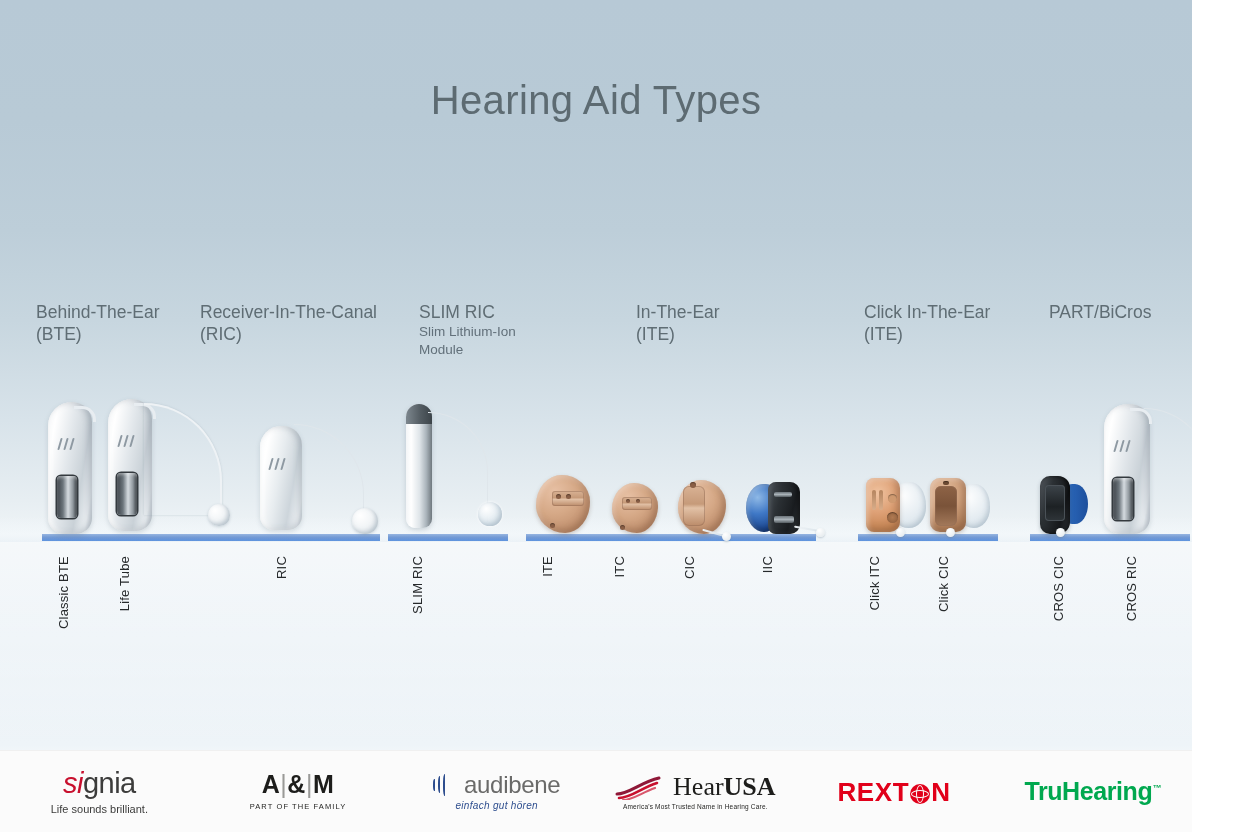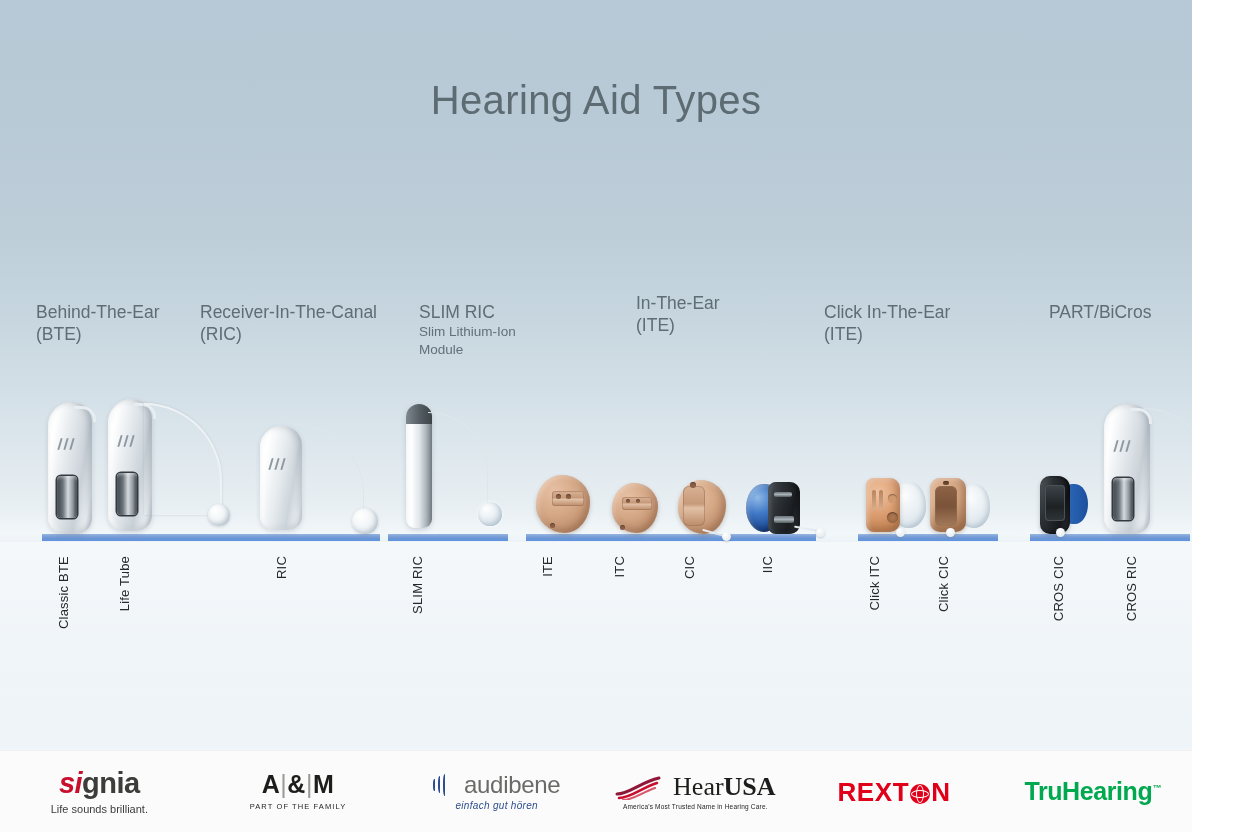--- a/index.html
+++ b/index.html
@@ -208,21 +208,21 @@
 
   
   .logobar {
     position: absolute; left: 0; bottom: 0; width: 100%; height: 82px;
     background: #fbfbfb;
     border-top: 1px solid #f0f0f0;
     display: flex; align-items: center;
   }
   .logo-cell { flex: 1; display: flex; flex-direction: column; align-items: center; justify-content: center; }
 
-  .signia-word { font-size: 29px; font-weight: 700; letter-spacing: -.5px; line-height: 1; }
+  .signia-word { font-size: 29px; font-weight: 400; letter-spacing: -.5px; line-height: 1; }
   .signia-word .red { color: #c8102e; font-style: italic; }
   .signia-word .dark { color: #3c3c3b; }
   .signia-tag { font-size: 11px; color: #3c3c3b; margin-top: 5px; }
 
   .am-word { font-size: 25px; font-weight: 700; color: #1d1d1b; letter-spacing: .5px; line-height: 1; }
   .am-word .bar { color: #9a9a98; font-weight: 400; }
   .am-tag { font-size: 7.5px; color: #1d1d1b; letter-spacing: 1.1px; margin-top: 5px; }
 
   .aud-row { display: flex; align-items: center; gap: 16px; }
   .aud-waves { display: flex; align-items: center; }
@@ -282,26 +282,26 @@
     <div class="c-main">Receiver-In-The-Canal</div>
     <div class="c-main">(RIC)</div>
   </div>
 
   <div class="cat" style="left:419px; top:301px;">
     <div class="c-main">SLIM RIC</div>
     <div class="c-sub">Slim Lithium-Ion</div>
     <div class="c-sub">Module</div>
   </div>
 
-  <div class="cat" style="left:636px; top:292px;">
+  <div class="cat" style="left:636px; top:301px;">
     <div class="c-main">In-The-Ear</div>
     <div class="c-main">(ITE)</div>
   </div>
 
-  <div class="cat" style="left:824px; top:301px;">
+  <div class="cat" style="left:864px; top:301px;">
     <div class="c-main">Click In-The-Ear</div>
     <div class="c-main">(ITE)</div>
   </div>
 
   <div class="cat" style="left:1049px; top:301px;">
     <div class="c-main">PART/BiCros</div>
   </div>
 
   <div class="shelf-seg" style="left:42px;  top:534px; width:200px;"></div>
   <div class="shelf-seg" style="left:240px; top:534px; width:140px;"></div>

